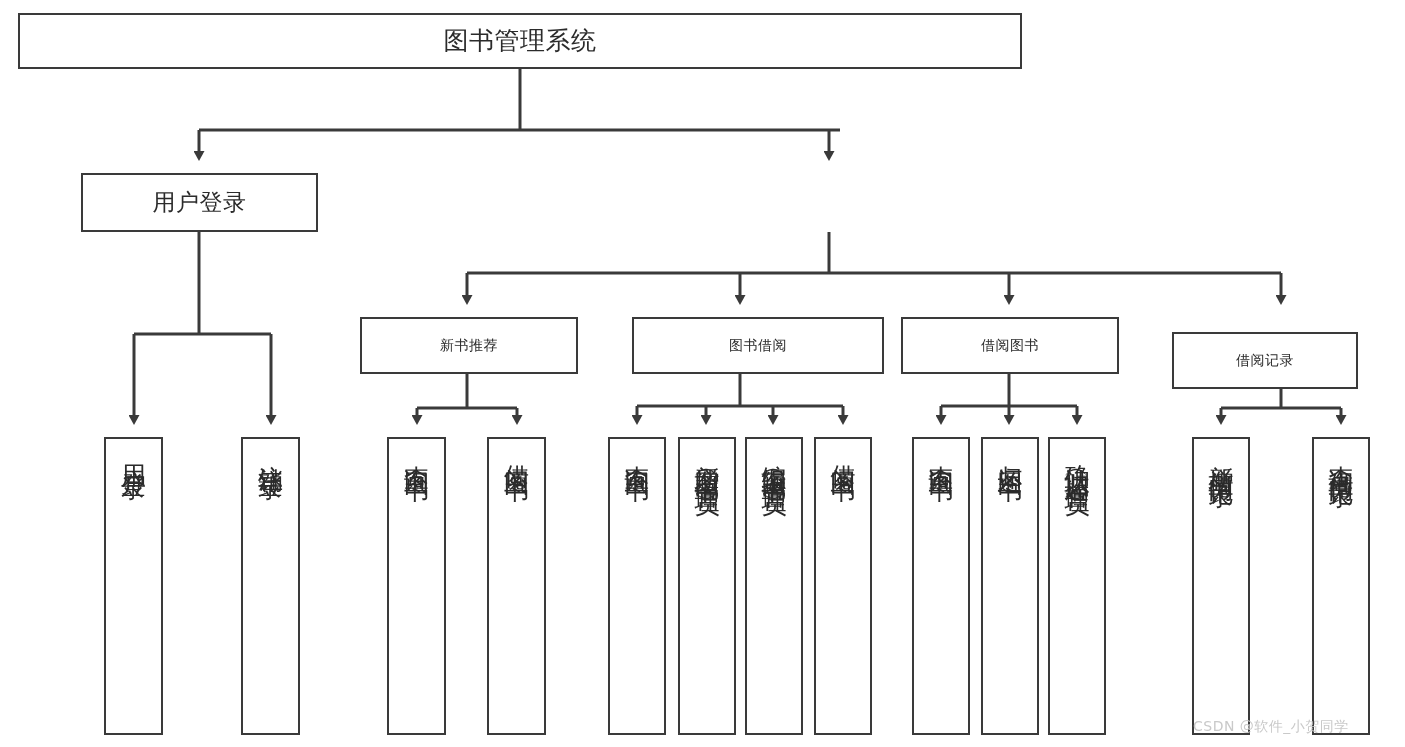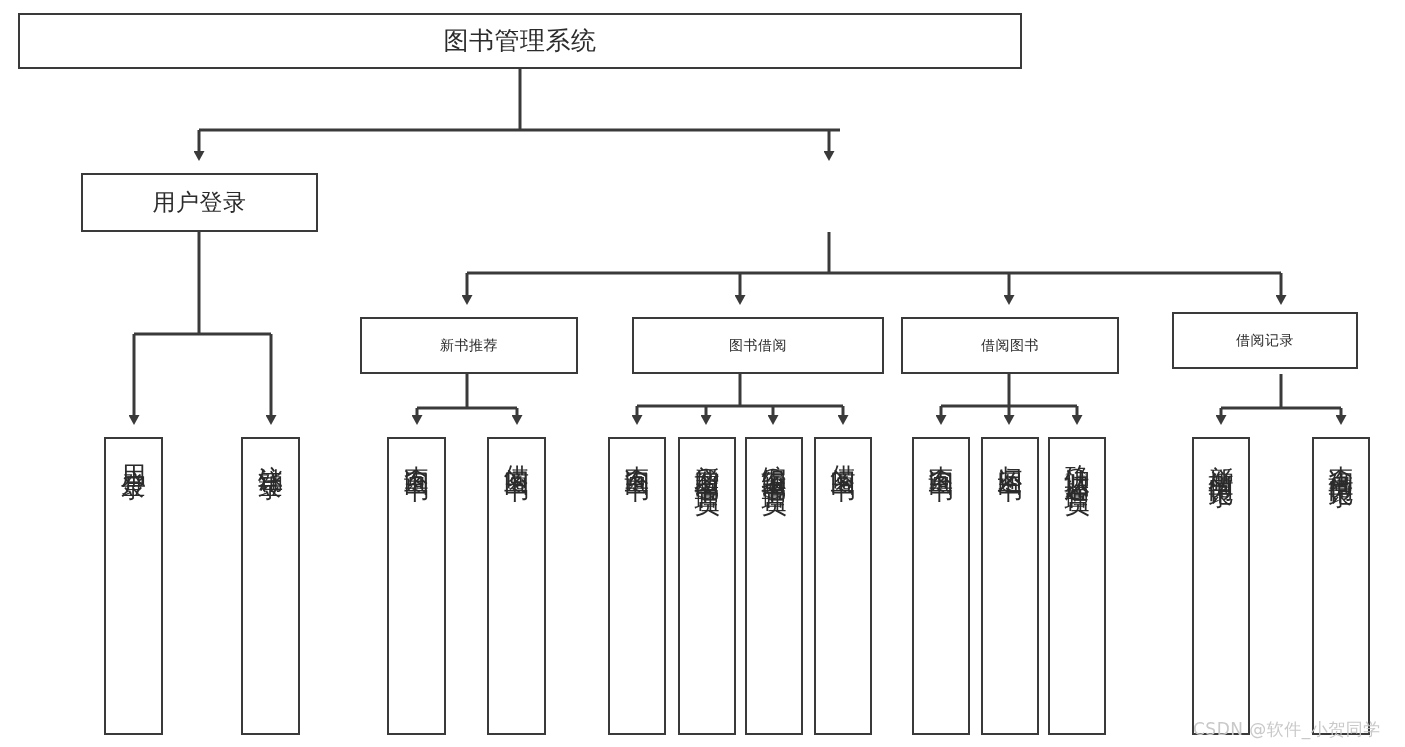--- a/index.html
+++ b/index.html
@@ -60,21 +60,21 @@
     writing-mode: vertical-rl;
     text-orientation: upright;
     font-size: 25px;
     line-height: 1;
     letter-spacing: 4px;
     white-space: nowrap;
   }
   .watermark {
     position: absolute;
     color: #c9c9c9;
-    font-size: 17px;
+    font-size: 14px;
     letter-spacing: 0.5px;
     white-space: nowrap;
     user-select: none;
   }
 </style>
 </head>
 <body>
 
 <div id="canvas">
 
@@ -143,21 +143,21 @@
   </div>
 
   <div class="node h3" style="left:632px; top:317px; width:252px; height:57px;">
     <span class="lbl">图书借阅</span>
   </div>
 
   <div class="node h3" style="left:901px; top:317px; width:218px; height:57px;">
     <span class="lbl">借阅图书</span>
   </div>
 
-  <div class="node h3" style="left:1172px; top:312px; width:186px; height:57px;">
+  <div class="node h3" style="left:1172px; top:332px; width:186px; height:57px;">
     <span class="lbl">借阅记录</span>
   </div>
 
   <div class="node leaf" style="left:104px; top:437px; width:59px; height:298px;">
     <span class="lbl">用户登录</span>
   </div>
 
   <div class="node leaf" style="left:241px; top:437px; width:59px; height:298px;">
     <span class="lbl">注销登录</span>
   </div>

